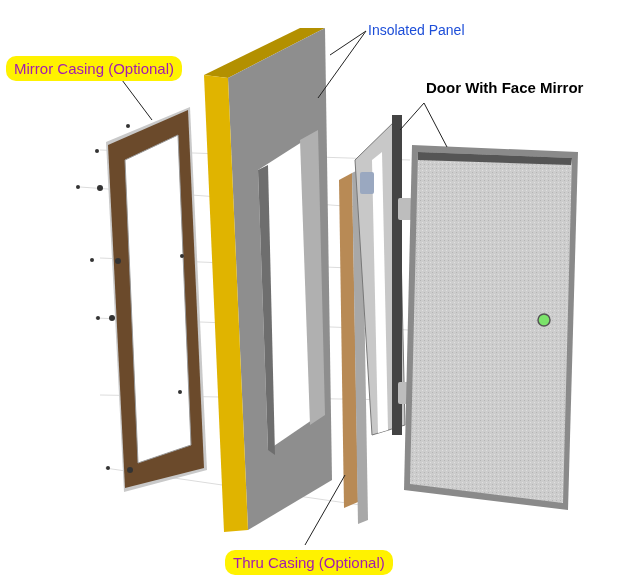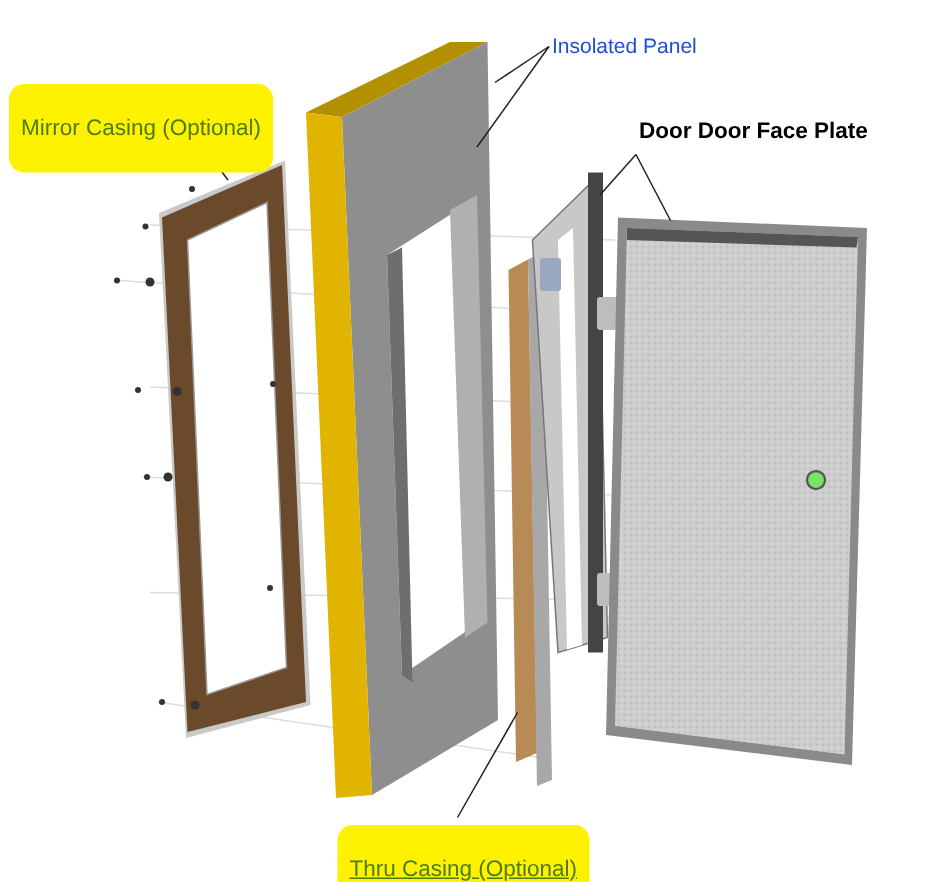--- a/index.html
+++ b/index.html
@@ -1,19 +1,19 @@
 <!DOCTYPE html>
 <html><head>
 <meta charset="utf-8">
 <style>
   html,body{margin:0;padding:0;background:#ffffff;}
   #stage{position:relative;width:626px;height:588px;overflow:hidden;background:#fff;font-family:"Liberation Sans",sans-serif;}
   #stage svg{position:absolute;left:0;top:0;}
   .label{position:absolute;white-space:nowrap;line-height:1;}
-  .hl{background:#fff200;border-radius:10px;padding:22px 8px;color:#4d7c0f;font-size:15px;text-align:center;}
+  .hl{background:#fff200;border-radius:10px;padding:5px 8px;color:#a21caf;font-size:15px;text-align:center;}
   .plain{color:#1d4ed8;font-size:14px;}
   .bold{color:#000;font-size:15px;font-weight:bold;}
 </style>
 </head>
 <body>
 
 <div id="stage">
   <svg width="626" height="588" viewBox="0 0 626 588">
     <defs>
       <pattern id="speck" width="4" height="4" patternUnits="userSpaceOnUse">
@@ -88,15 +88,15 @@
       <line x1="366" y1="31" x2="330" y2="55"></line>
       <line x1="366" y1="31" x2="318" y2="98"></line>
       <line x1="424" y1="103" x2="400" y2="130"></line>
       <line x1="424" y1="103" x2="447" y2="147"></line>
       <line x1="305" y1="545" x2="345" y2="475"></line>
     </g>
   </svg>
 
   <div class="label hl" style="left:6px;top:56px;">Mirror Casing (Optional)</div>
   <div class="label plain" style="left:368px;top:23px;">Insolated Panel</div>
-  <div class="label bold" style="left:426px;top:80px;">Door Door Face Plate</div>
-  <div class="label hl" style="left:225px;top:550px;text-decoration:underline;">Thru Casing (Optional)</div>
+  <div class="label bold" style="left:426px;top:80px;">Door With Face Mirror</div>
+  <div class="label hl" style="left:225px;top:550px;">Thru Casing (Optional)</div>
 </div>
 
 </body></html>

